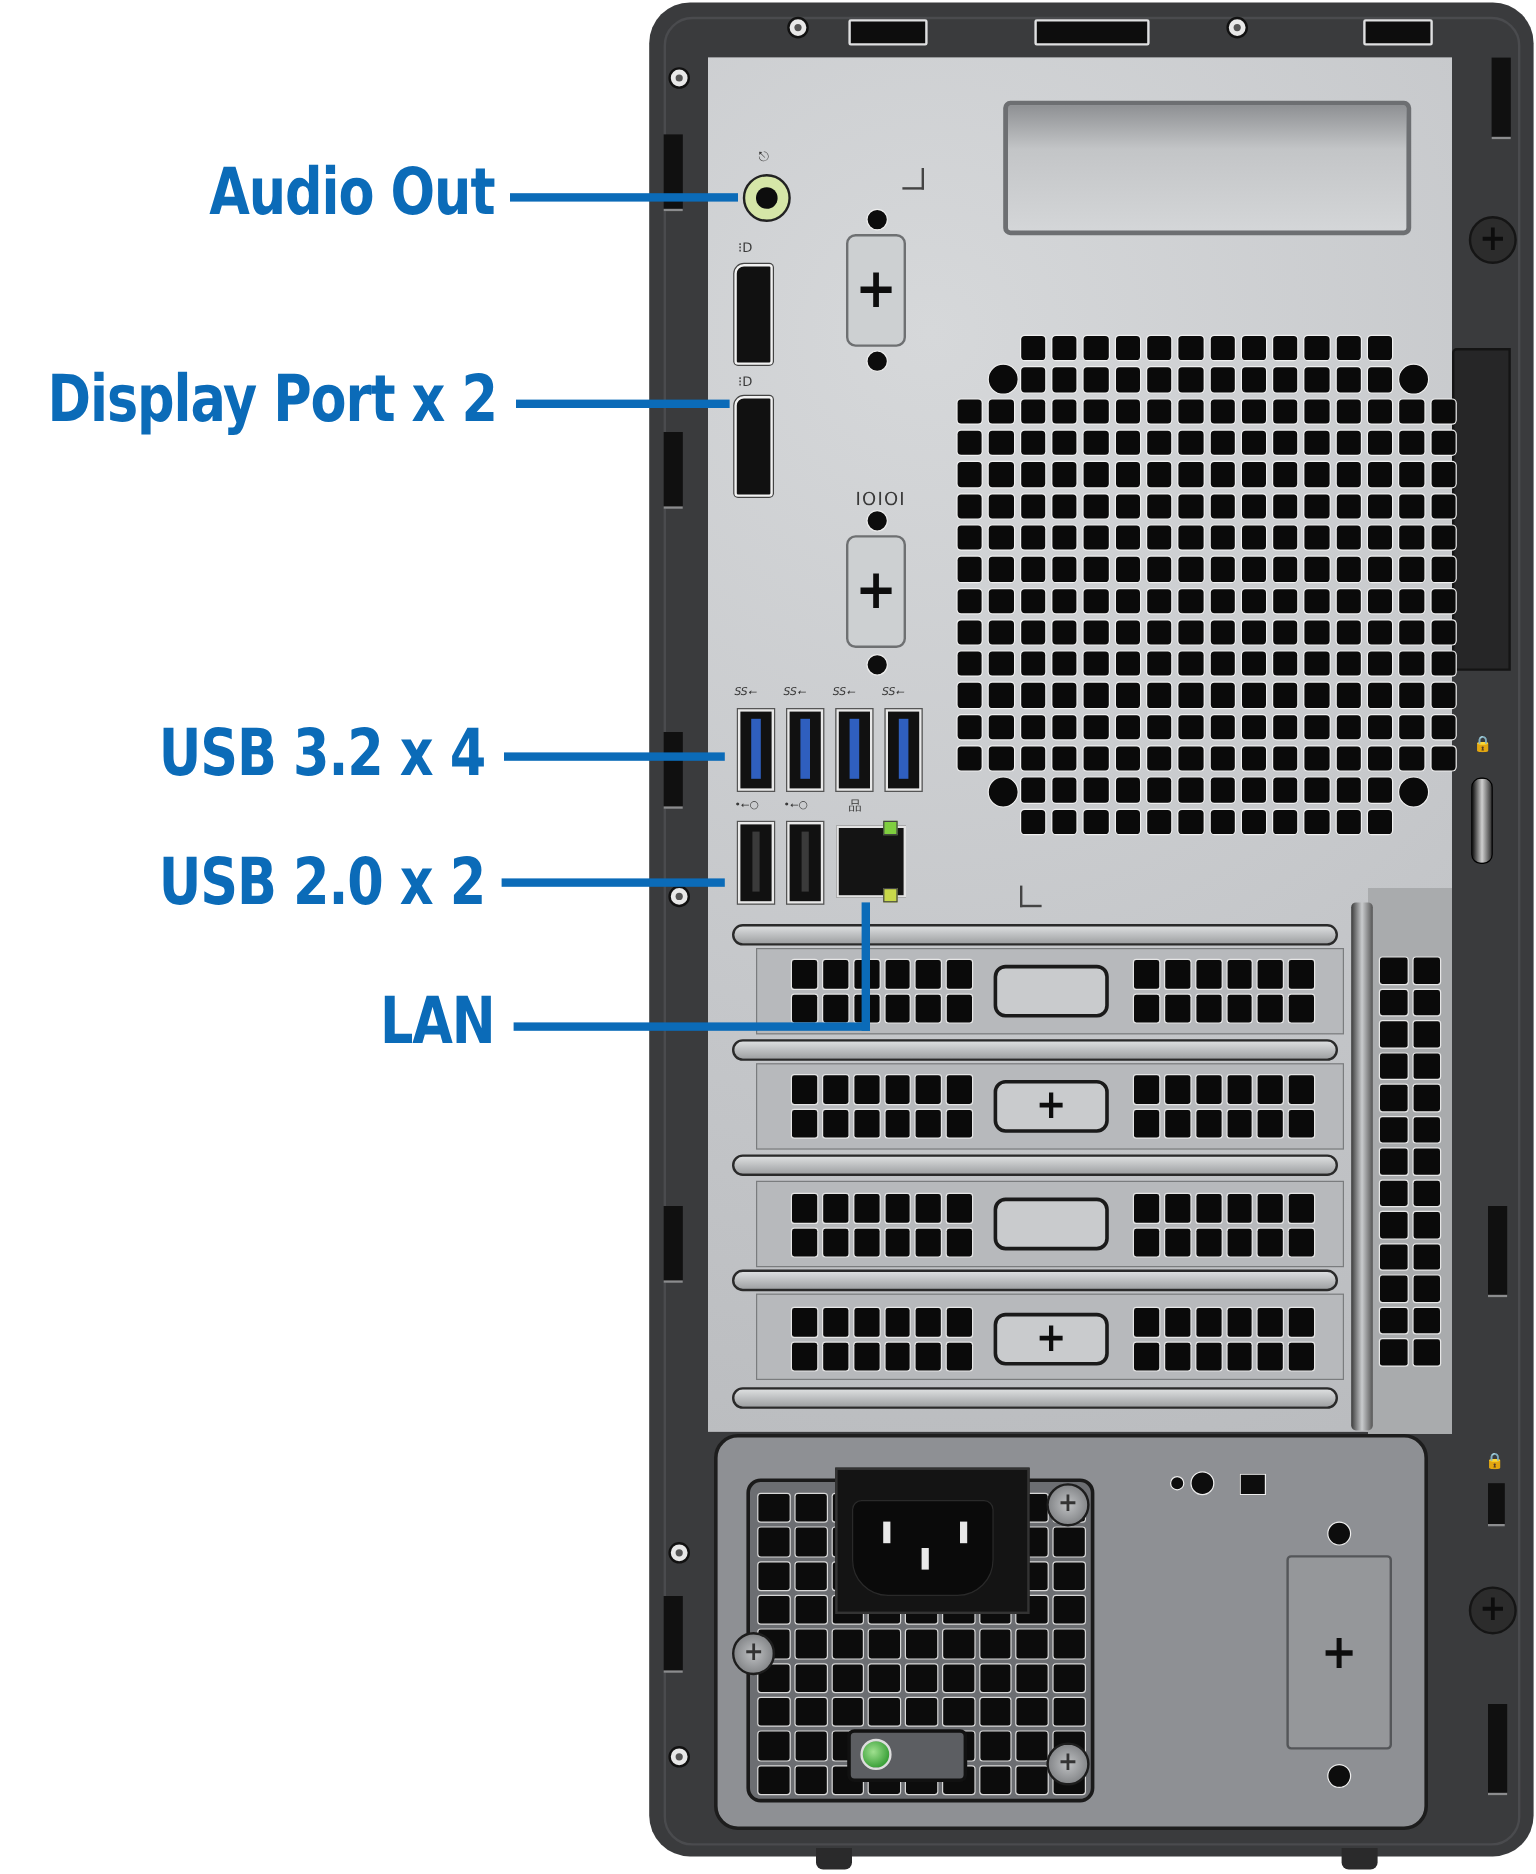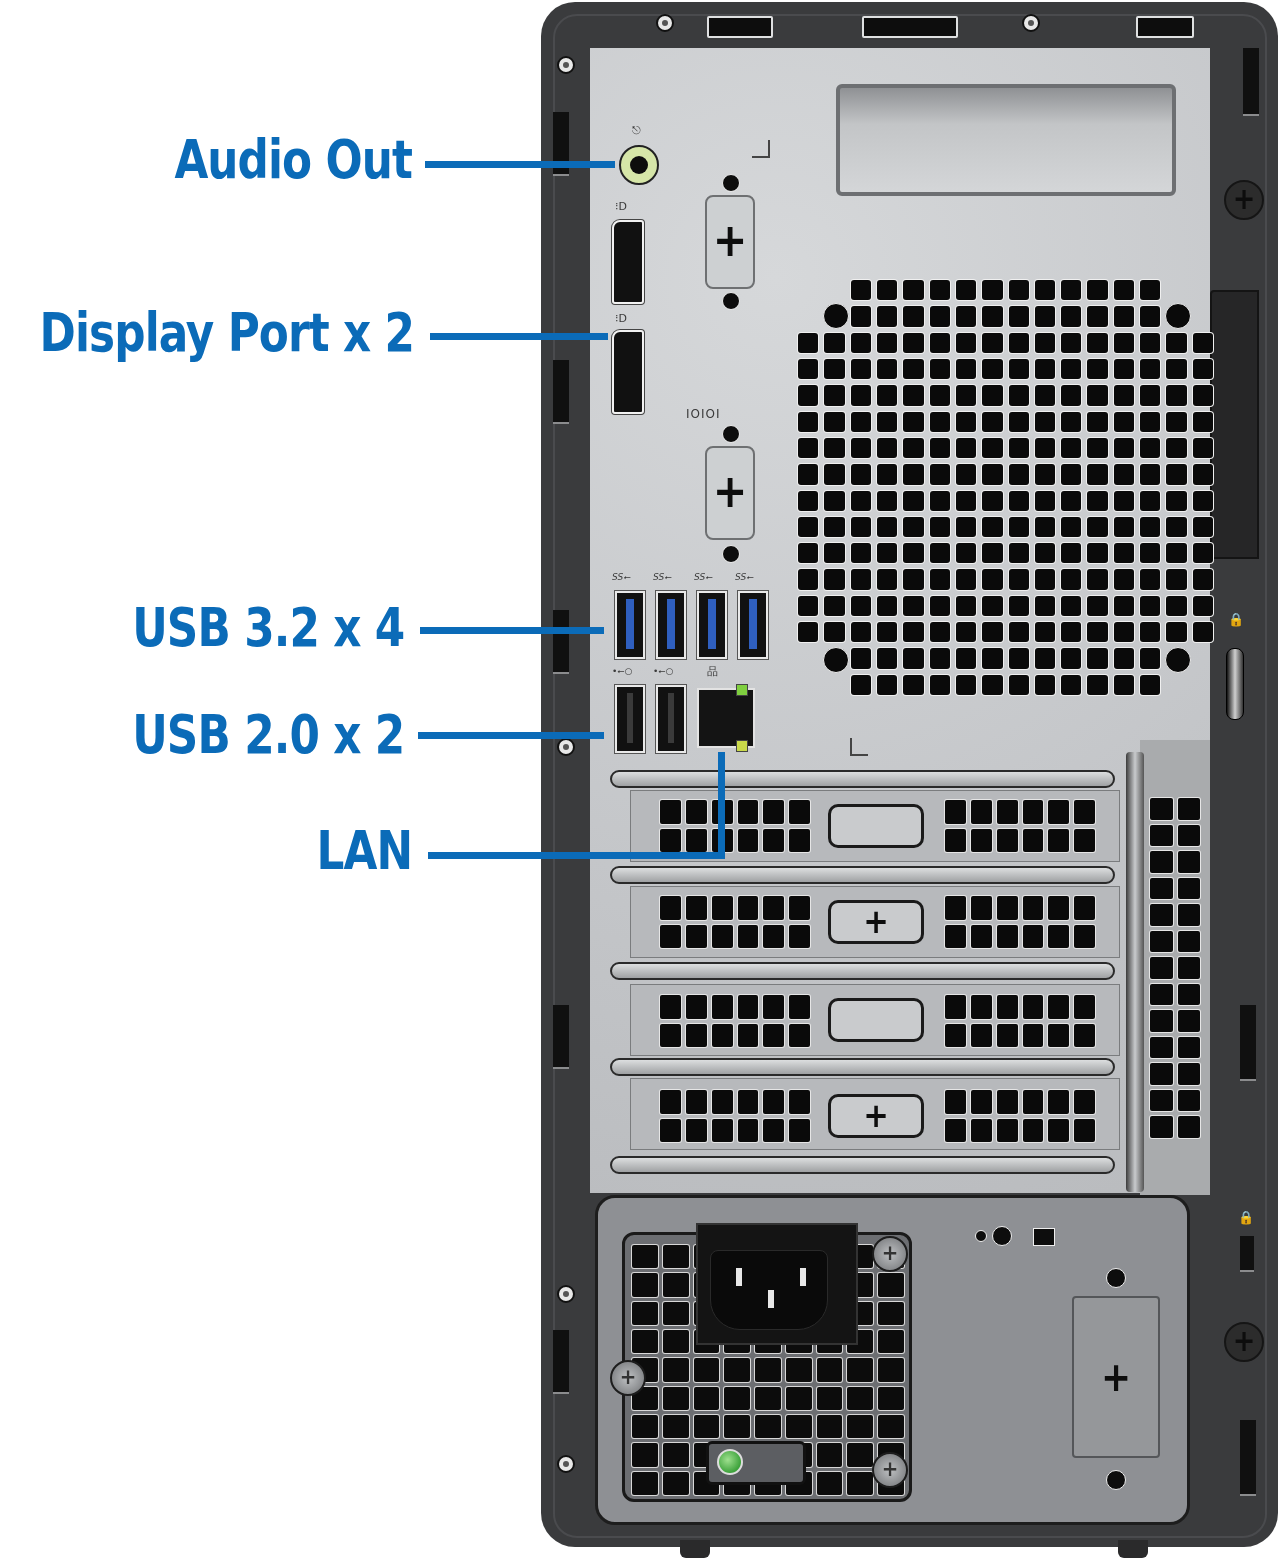--- a/index.html
+++ b/index.html
@@ -103,21 +103,21 @@
 <div class="audio-jack"></div>
 
 <span class="port-glyph" style="left:615px;top:200px">⁝D</span>
 <div class="dp" style="left:612px;top:220px"></div>
 <span class="port-glyph" style="left:615px;top:312px">⁝D</span>
 <div class="dp" style="left:612px;top:330px"></div>
 
 <div class="dot" style="left:722px;top:174px"></div>
 <div class="knock" style="left:705px;top:195px">+</div>
 <div class="dot" style="left:722px;top:292px"></div>
-<span class="port-glyph" style="left:686px;top:407px;font-size:12px;letter-spacing:1px">IOIOI</span>
+<span class="port-glyph" style="left:713px;top:407px;font-size:15px;letter-spacing:1px">IOIOI</span>
 <div class="dot" style="left:722px;top:425px"></div>
 <div class="knock" style="left:705px;top:446px">+</div>
 <div class="dot" style="left:722px;top:545px"></div>
 
 <span class="port-glyph" style="left:612px;top:572px;font-size:9px;font-style:italic">SS⭠</span>
 <span class="port-glyph" style="left:653px;top:572px;font-size:9px;font-style:italic">SS⭠</span>
 <span class="port-glyph" style="left:694px;top:572px;font-size:9px;font-style:italic">SS⭠</span>
 <span class="port-glyph" style="left:735px;top:572px;font-size:9px;font-style:italic">SS⭠</span>
 <div class="usb3" style="left:615px;top:591px"></div>
 <div class="usb3" style="left:656px;top:591px"></div>

